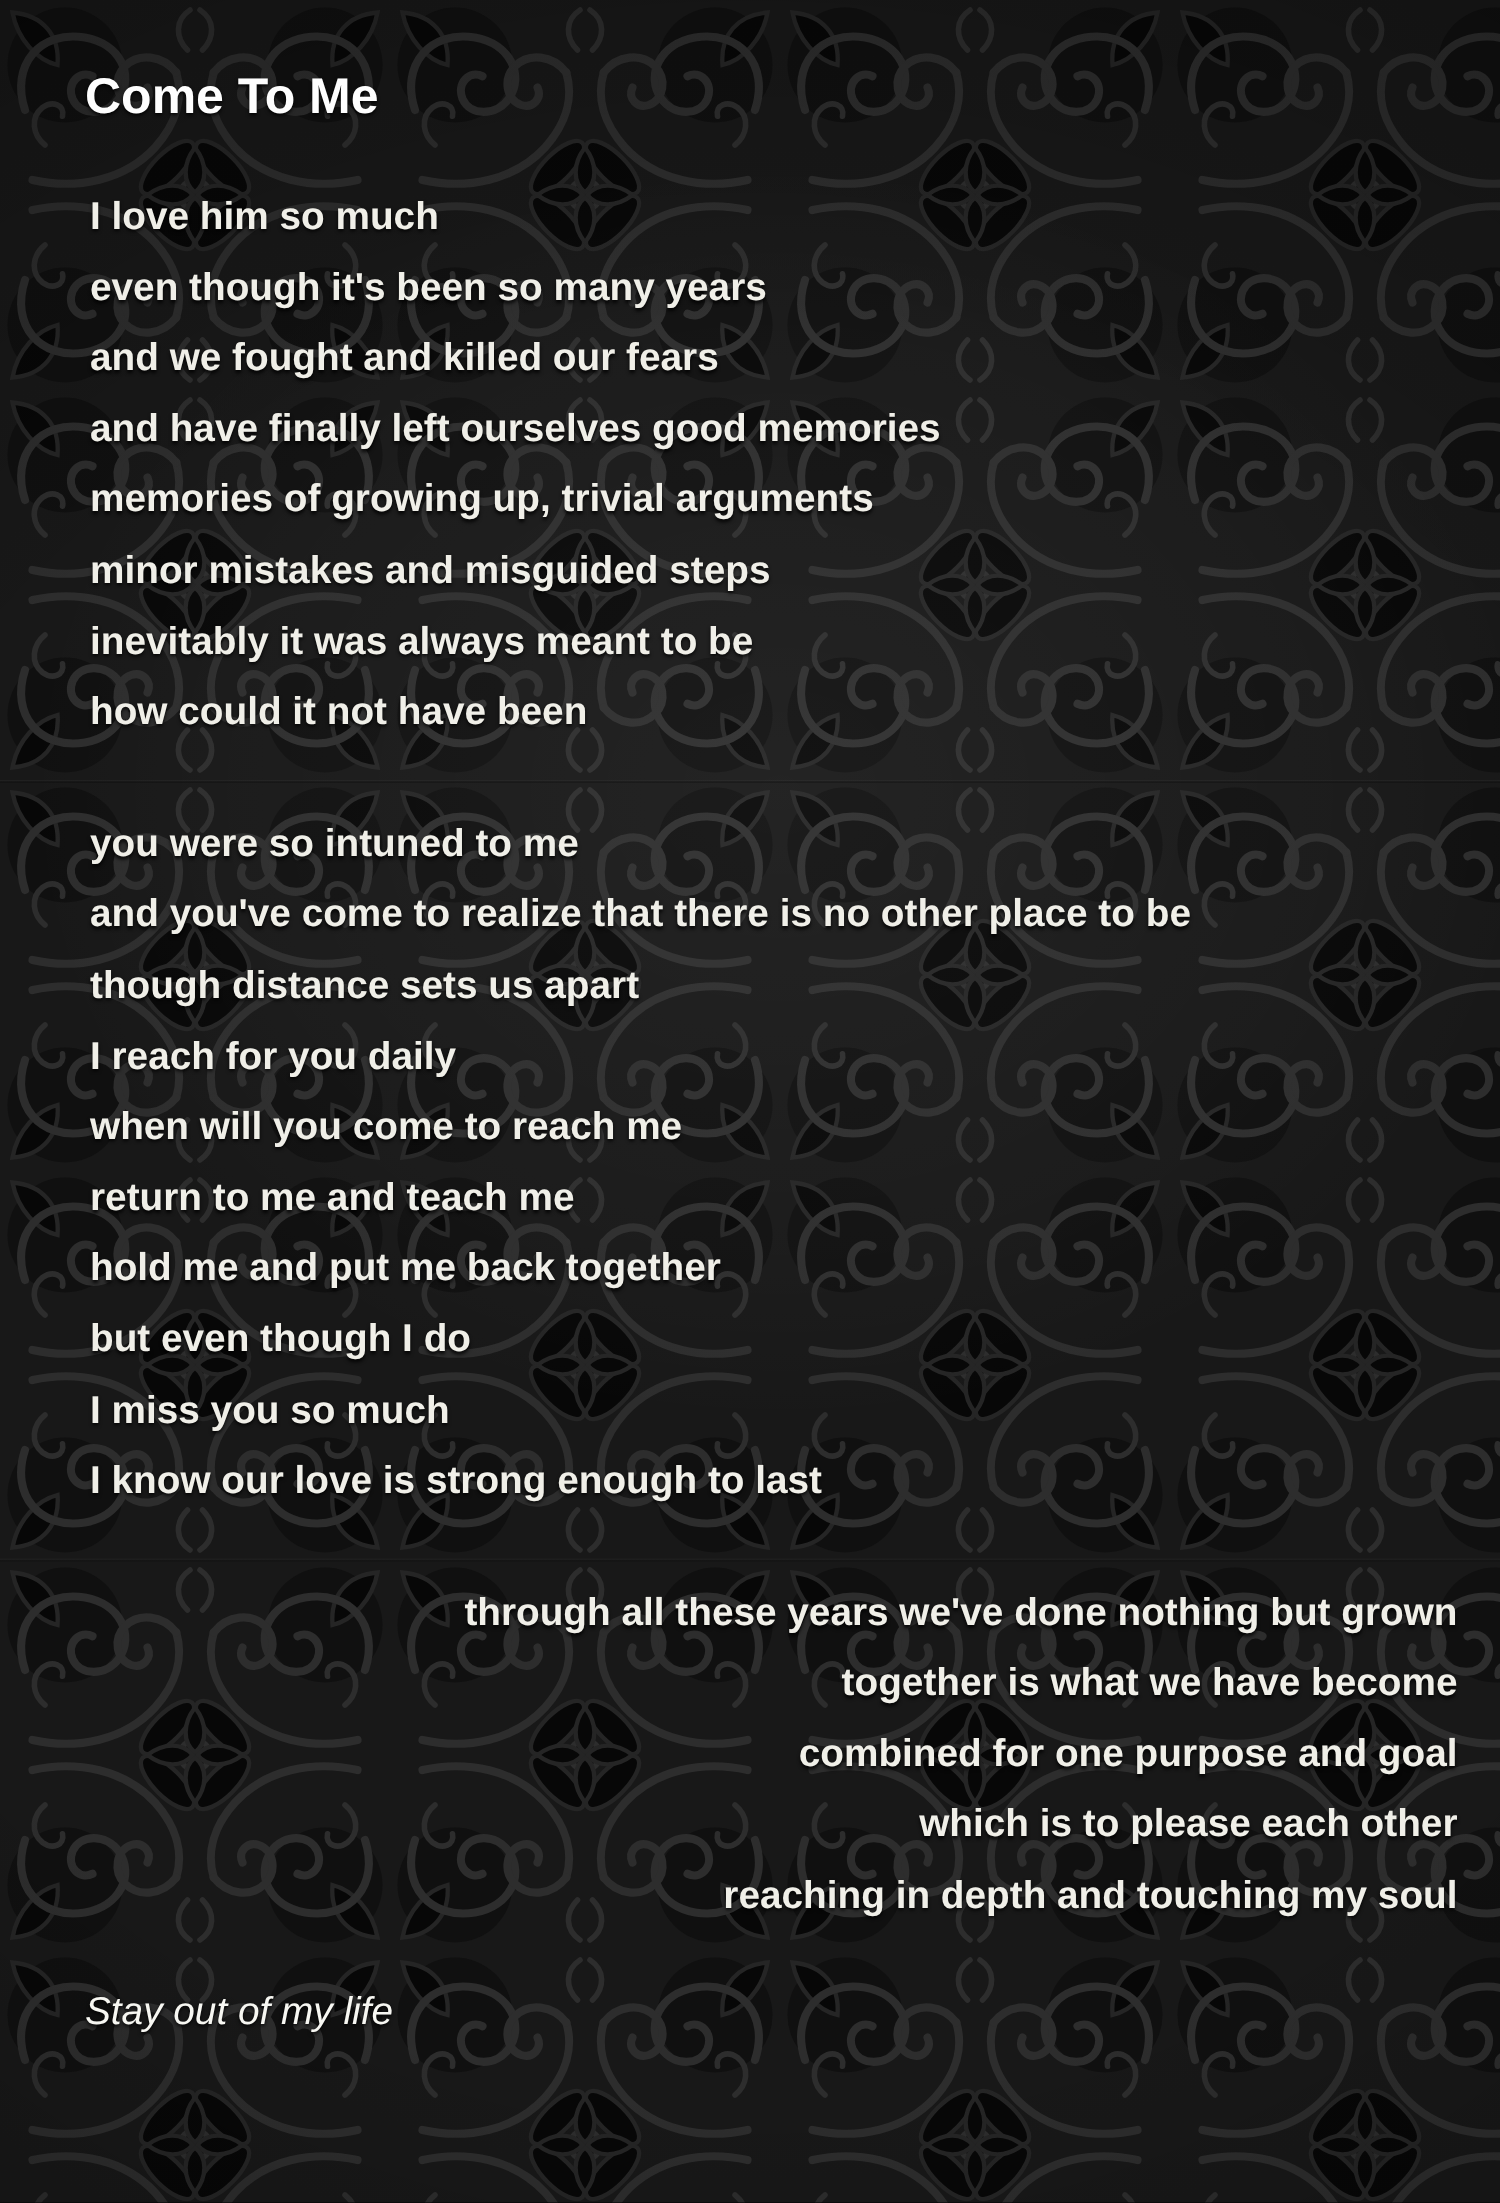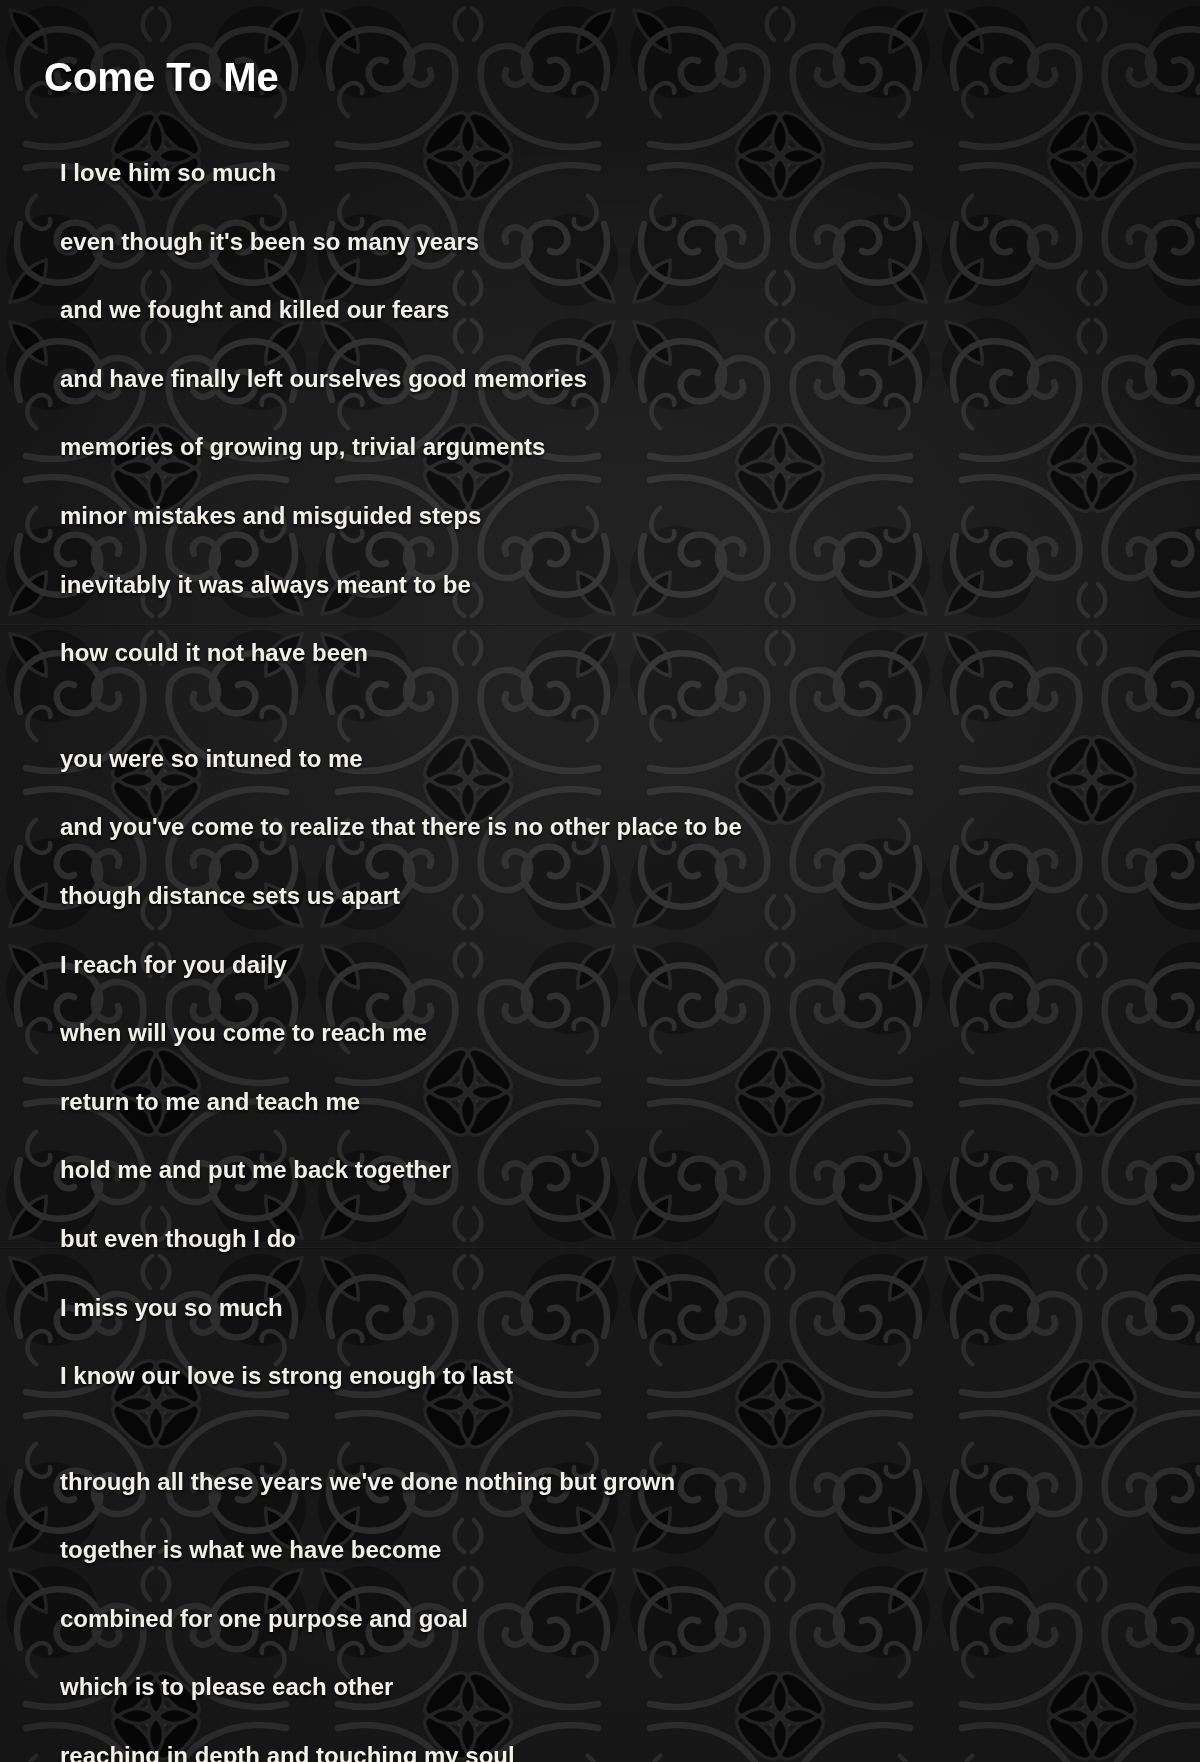--- a/index.html
+++ b/index.html
@@ -21,35 +21,35 @@
       radial-gradient(ellipse 1500px 1400px at 50% 55%, rgba(0,0,0,0) 50%, rgba(0,0,0,0.38) 100%);
   }
   .seam {
     position:absolute; left:0; width:100%; height:2px;
     background:linear-gradient(rgba(255,255,255,0.055), rgba(0,0,0,0.45));
   }
   .seam-1 { top:624px; }
   .seam-2 { top:1247px; }
   .content {
     position:absolute; left:0; top:0; right:0; bottom:0;
-    padding-left:44px; padding-right:30px;
+    padding-left:68px; padding-right:30px;
     color: var(--body-text, #f0efe8);
   }
   .title {
     margin:55px 0 0 0;
     font-size:40px; font-weight:700; line-height:44px;
     color: var(--title-text, #fefefe);
     text-shadow:0 2px 3px rgba(0,0,0,0.9);
     white-space:nowrap;
   }
   .stanza { margin:0 0 53px 0; }
   .stanza.first { margin-top:48px; }
-  .stanza.last { margin-bottom:0; }
+  .stanza.last { margin-bottom:0;text-align:right; }
   .line {
-    margin:16px; font-size:24px; font-weight:700; line-height:52.6px;
+    margin:4px; font-size:31px; font-weight:700; line-height:52.6px;
     white-space:nowrap;
     text-shadow:0 2px 3px rgba(0,0,0,0.85);
   }
   .footer-line {
     margin:38px 0 0 0;
     font-size:31px; font-style:italic; font-weight:400; line-height:56px;
     color: var(--footer-text, #f7f7f2);
     text-shadow:0 2px 3px rgba(0,0,0,0.85);
     white-space:nowrap;
   }

